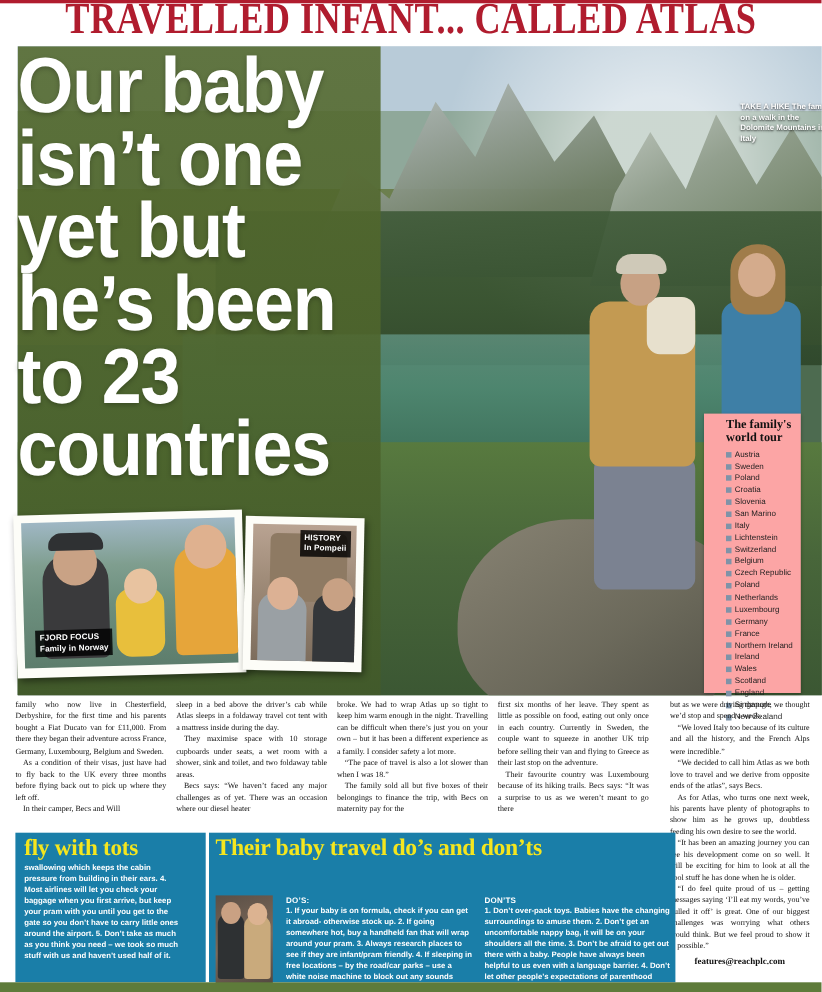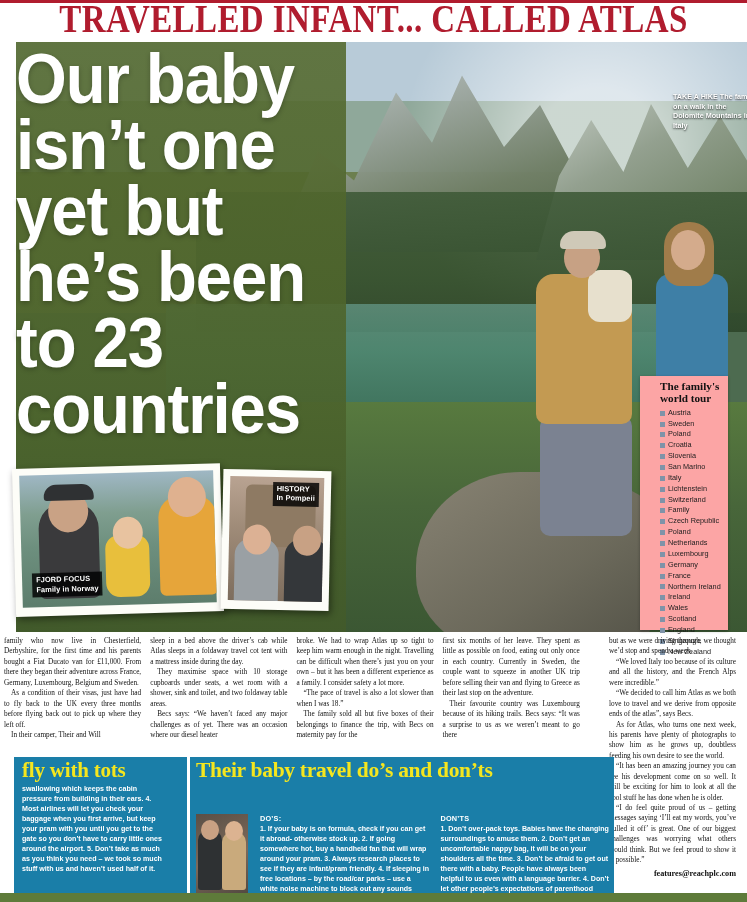--- a/index.html
+++ b/index.html
@@ -145,35 +145,35 @@
   }
   .country-list { list-style:none; }
   .country-list li {
     font-family:"Liberation Sans", sans-serif; font-size:7.3px; color:#1d1d1d;
     line-height: 1.49; display:flex; align-items:center; gap:3px;
   }
   .sq { display:inline-block; width:5px; height:5px; background:#7f93a8; flex:0 0 auto; }
 
   
   .body-cols {
-    position: absolute; left: 4px; top: 636px; width: 722px; height: 120px;
+    position: absolute; left: 14px; top: 636px; width: 722px; height: 120px;
     display: grid; grid-template-columns: repeat(5, 1fr); gap: 0 9px;
   }
   .col p {
     font-family:"Liberation Serif", serif; font-size: 7.25px; line-height: 1.44;
     color:#111; text-align: justify; text-indent: 7px; margin:0;
   }
   .col p.first { text-indent: 0; }
   .col-5 { position:absolute; left: 609px; top: 636px; width: 127px; }
   .col-5 p { font-family:"Liberation Serif", serif; font-size:7.25px; line-height:1.44;
              color:#111; text-align:justify; text-indent:7px; }
   .col-5 p.first { text-indent: 0; }
   .byline-mail {
     font-family:"Liberation Serif", serif; font-weight:700; font-size: 8.2px;
-    text-align: right; margin-top: 3px; color:#111;
+    text-align: center; margin-top: 3px; color:#111;
   }
 
   
   .box-tots {
     position: absolute; left: 14px; top: 757px; width: 173px; height: 136px;
     background: #1a7ea8; color:#fff; padding: 3px 19px 6px 8px;
   }
   .box-tots h2 {
     font-family:"Liberation Serif", serif; font-weight:700; color:#f5e61e;
     font-size: 21px; line-height: 1.03; letter-spacing:-.2px; margin-bottom: 2px;
@@ -315,21 +315,21 @@
       <li>
           <span class="sq"></span>
           <span>Lichtenstein</span>
         </li>
       <li>
           <span class="sq"></span>
           <span>Switzerland</span>
         </li>
       <li>
           <span class="sq"></span>
-          <span>Family</span>
+          <span>Belgium</span>
         </li>
       <li>
           <span class="sq"></span>
           <span>Czech Republic</span>
         </li>
       <li>
           <span class="sq"></span>
           <span>Poland</span>
         </li>
       <li>
@@ -376,21 +376,21 @@
           <span class="sq"></span>
           <span>New Zealand</span>
         </li>
     </ul>
   </div>
 
   <div class="body-cols">
     <div class="col">
       <p class="first">family who now live in Chesterfield, Derbyshire, for the first time and his parents bought a Fiat Ducato van for £11,000. From there they began their adventure across France, Germany, Luxembourg, Belgium and Sweden.</p>
       <p>As a condition of their visas, just have had to fly back to the UK every three months before flying back out to pick up where they left off.</p>
-      <p>In their camper, Their and Will</p>
+      <p>In their camper, Becs and Will</p>
     </div>
     <div class="col">
       <p class="first">sleep in a bed above the driver’s cab while Atlas sleeps in a foldaway travel cot tent with a mattress inside during the day.</p>
       <p>They maximise space with 10 storage cupboards under seats, a wet room with a shower, sink and toilet, and two foldaway table areas.</p>
       <p>Becs says: “We haven’t faced any major challenges as of yet. There was an occasion where our diesel heater</p>
     </div>
     <div class="col">
       <p class="first">broke. We had to wrap Atlas up so tight to keep him warm enough in the night. Travelling can be difficult when there’s just you on your own – but it has been a different experience as a family. I consider safety a lot more.</p>
       <p>“The pace of travel is also a lot slower than when I was 18.”</p>
       <p>The family sold all but five boxes of their belongings to finance the trip, with Becs on maternity pay for the</p>

